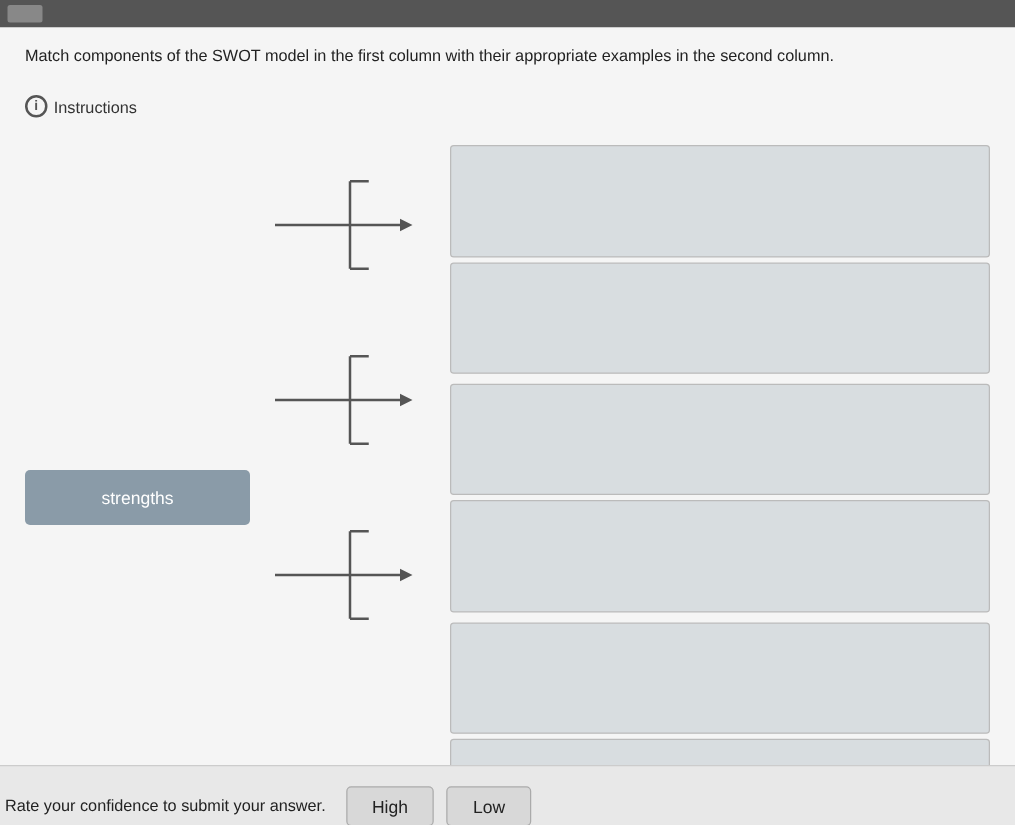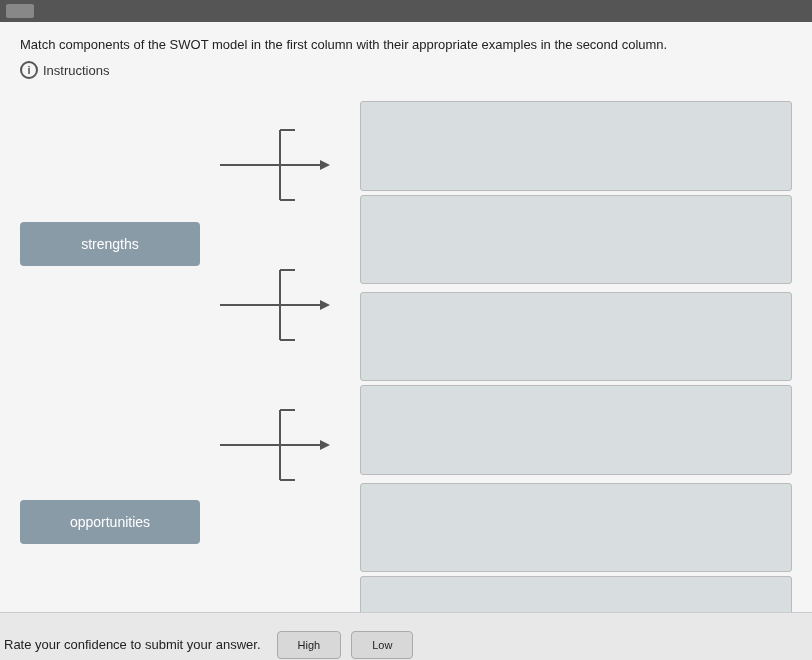--- a/index.html
+++ b/index.html
@@ -36,21 +36,21 @@
     .main-container {
       padding: 14px 20px 0 20px;
       background: #f5f5f5;
       height: calc(660px - 22px - 48px);
       overflow: hidden;
     }
 
     .instruction-text {
       font-size: 13px;
       color: #222;
-      margin-bottom: 7px;
+      margin-bottom: 22px;
       line-height: 1.4;
     }
 
     .instructions-link {
       display: flex;
       align-items: center;
       gap: 5px;
       color: #333;
       font-size: 13px;
       margin-bottom: 16px;
@@ -106,21 +106,21 @@
       font-size: 13px;
       color: #222;
       margin-right: 6px;
     }
 
     .confidence-btn {
       padding: 7px 20px;
       background: #d8d8d8;
       border: 1px solid #aaa;
       border-radius: 4px;
-      font-size: 11px;
+      font-size: 14px;
       cursor: pointer;
       color: #222;
     }
 
     .matching-layout {
       display: flex;
       width: 100%;
       height: 100%;
     }
 
@@ -169,23 +169,20 @@
   <div class="instructions-link">
     <div class="info-circle">i</div>
     <span>Instructions</span>
   </div>
 
   <div class="matching-layout">
 
     <div class="left-items">
       <div class="left-item-wrapper">
         <div class="swot-item">strengths</div>
-      </div>
-      <div class="left-item-wrapper">
-        <div class="swot-item">opportunities</div>
       </div>
     </div>
 
     <div style="position:relative; width:140px;">
       <svg width="140" height="100%" style="position: absolute; top: 0px; left: 0px; height: 576px;" viewBox="0 0 140 576" preserveAspectRatio="none">
 
         <line x1="0" y1="70" x2="100" y2="70" stroke="#555" stroke-width="2"></line>
 
         <polygon points="100,65 110,70 100,75" fill="#555"></polygon>
 

